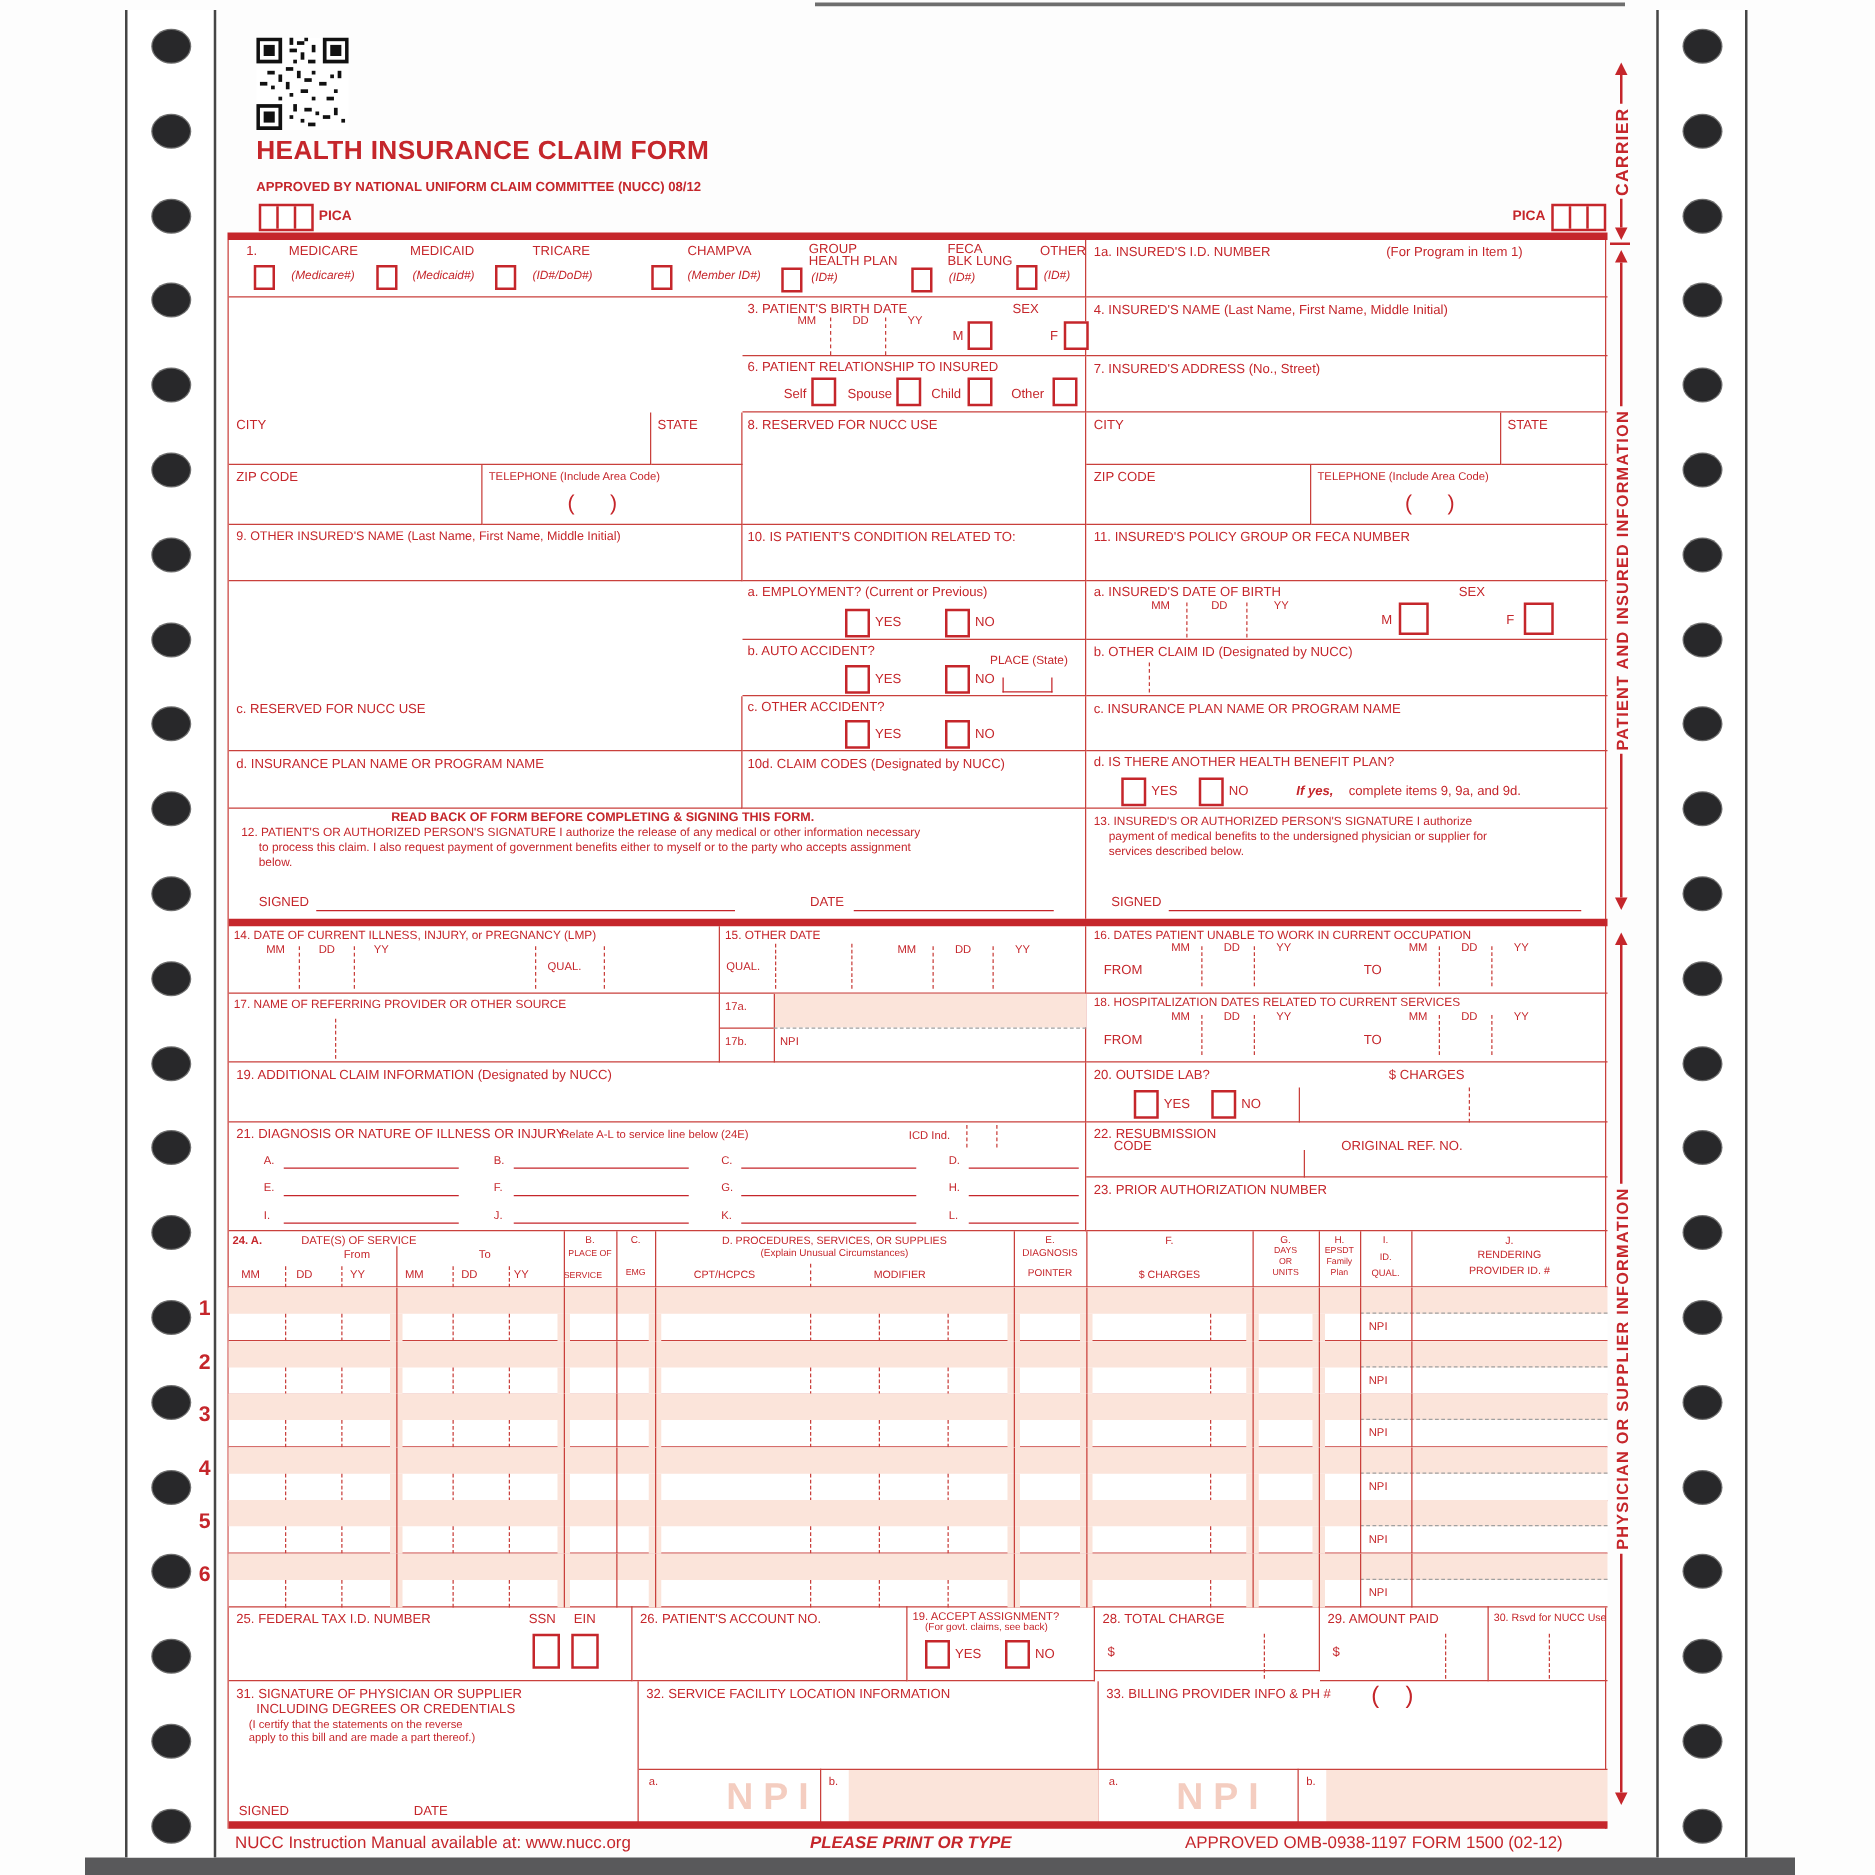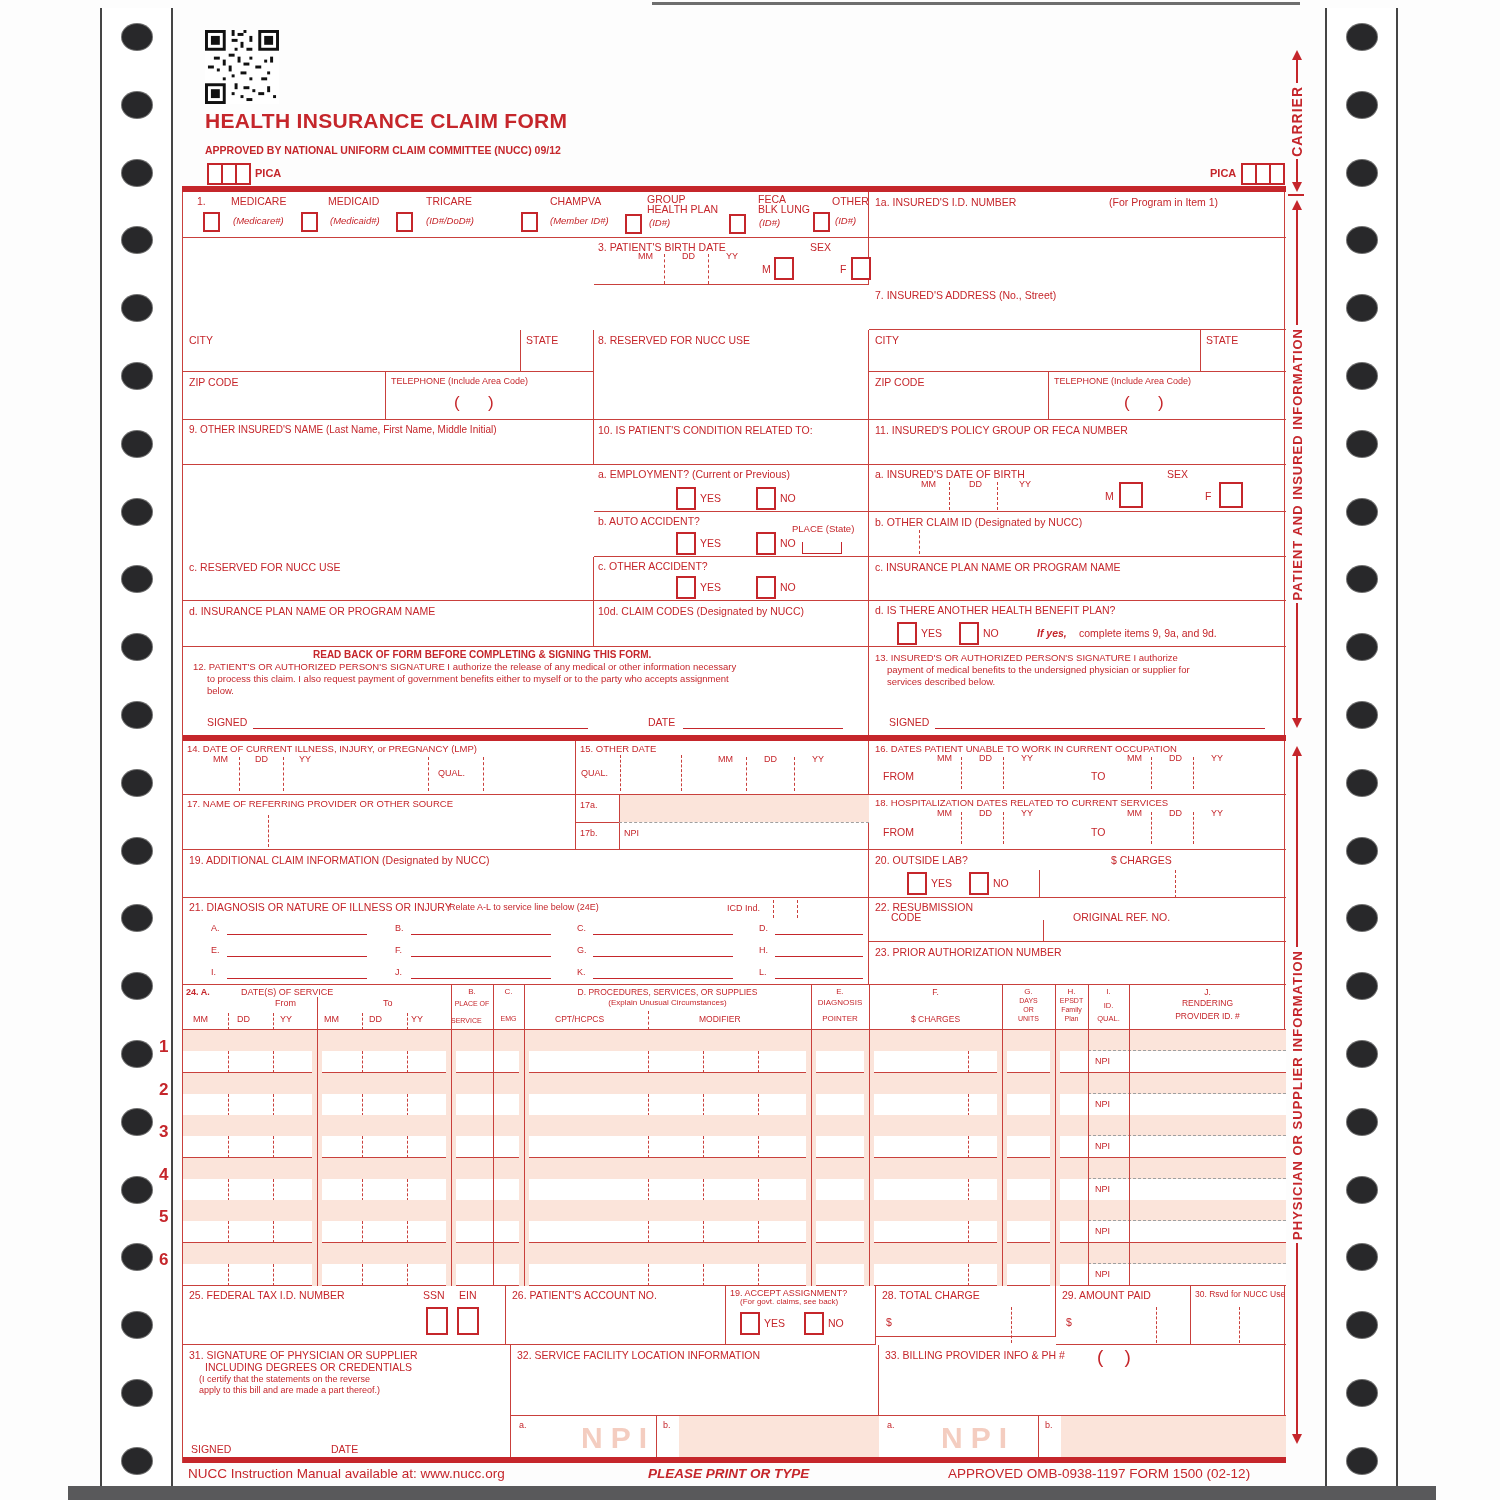--- a/index.html
+++ b/index.html
@@ -145,21 +145,21 @@
       <rect x="1" y="19" width="5" height="5"></rect>
     </g>
   <g fill="#111">
       <rect x="2" y="2" width="3" height="3"></rect>
       <rect x="20" y="2" width="3" height="3"></rect>
       <rect x="2" y="20" width="3" height="3"></rect>
     </g>
 </svg>
 
 <div class="L b" style="left:205px;top:110px;font-size:21px;letter-spacing:0.3px">HEALTH INSURANCE CLAIM FORM</div>
-<div class="L b" style="left:205px;top:145px;font-size:10.5px">APPROVED BY NATIONAL UNIFORM CLAIM COMMITTEE (NUCC) 09/12</div>
+<div class="L b" style="left:205px;top:145px;font-size:10.5px">APPROVED BY NATIONAL UNIFORM CLAIM COMMITTEE (NUCC) 08/12</div>
 
 <div class="comb" style="left:207px;top:163px">
     <div></div>
     <div></div>
     <div></div>
   </div>
 <div class="L b" style="left:255px;top:168px;font-size:11px">PICA</div>
 <div class="L b" style="left:1210px;top:168px;font-size:11px">PICA</div>
 <div class="comb" style="left:1241px;top:163px">
     <div></div>
@@ -231,21 +231,35 @@
     <span class="L s9" style="left:88px;top:14px">DD</span>
     <span class="L s9" style="left:132px;top:14px">YY</span>
     <div class="vdash" style="left:70px;top:16px;height:30px"></div>
     <div class="vdash" style="left:114px;top:16px;height:30px"></div>
     <span class="L" style="left:216px;top:4px">SEX</span>
     <span class="L" style="left:168px;top:26px">M</span>
     <div class="cb" style="left:180px;top:19px"></div>
     <span class="L" style="left:246px;top:26px">F</span>
     <div class="cb" style="left:257px;top:19px"></div>
   </div>
-
+  <div class="c nbr" style="left:686px;top:46px;width:417px;height:47px">
+    <span class="L" style="left:6px;top:5px">4. INSURED'S NAME (Last Name, First Name, Middle Initial)</span>
+  </div>
+
+  <div class="c" style="left:411px;top:93px;width:275px;height:45px">
+    <span class="L" style="left:4px;top:4px">6. PATIENT RELATIONSHIP TO INSURED</span>
+    <span class="L" style="left:33px;top:25px">Self</span>
+    <div class="cb" style="left:55px;top:17px"></div>
+    <span class="L" style="left:84px;top:25px">Spouse</span>
+    <div class="cb" style="left:123px;top:17px"></div>
+    <span class="L" style="left:151px;top:25px">Child</span>
+    <div class="cb" style="left:180px;top:17px"></div>
+    <span class="L" style="left:215px;top:25px">Other</span>
+    <div class="cb" style="left:248px;top:17px"></div>
+  </div>
   <div class="c nbr" style="left:686px;top:93px;width:417px;height:45px">
     <span class="L" style="left:6px;top:5px">7. INSURED'S ADDRESS (No., Street)</span>
   </div>
 
   <div class="c" style="left:0;top:138px;width:338px;height:42px">
     <span class="L" style="left:6px;top:5px">CITY</span>
   </div>
   <div class="c" style="left:338px;top:138px;width:73px;height:42px">
     <span class="L" style="left:5px;top:5px">STATE</span>
   </div>

